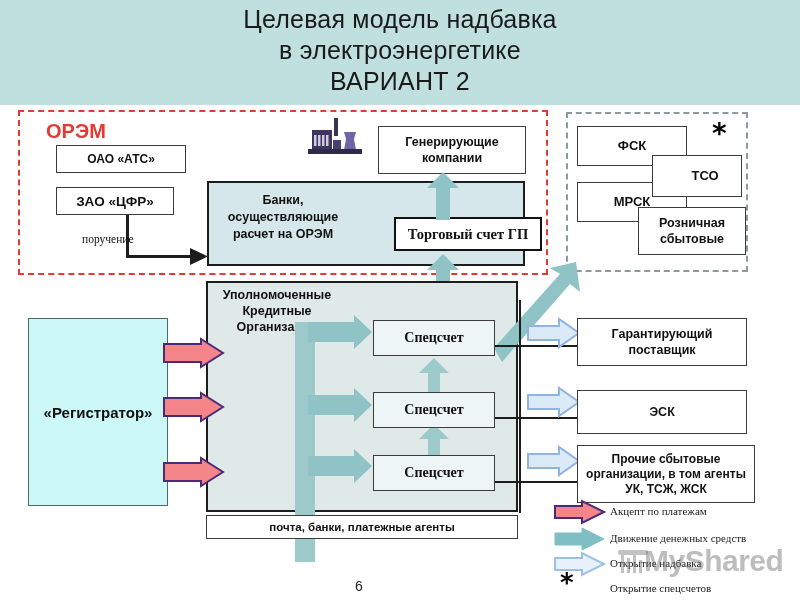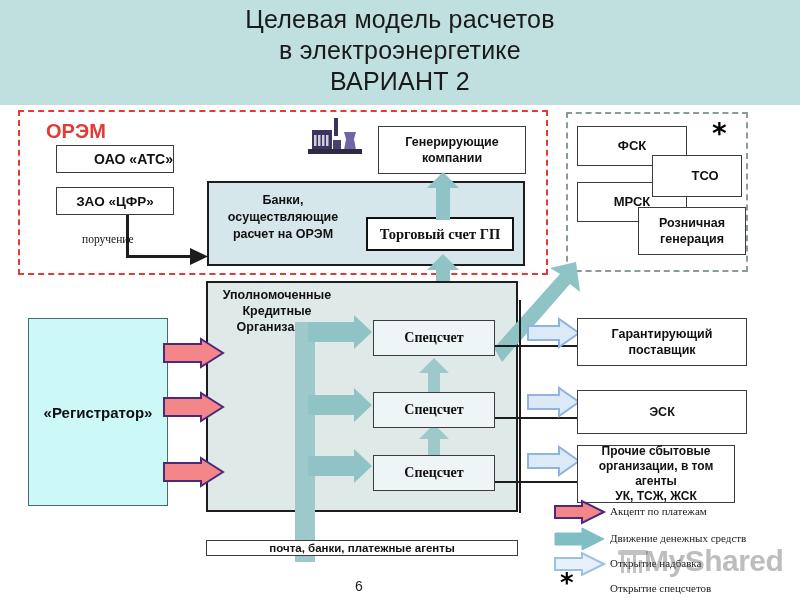--- a/index.html
+++ b/index.html
@@ -56,21 +56,21 @@
   .specbox{position:absolute;box-sizing:border-box;
     background:#eef5f6;border:1px solid #3c3c3c;
     display:flex;align-items:center;justify-content:center;
     font-family:"Liberation Serif","DejaVu Serif",serif;
     font-weight:bold;font-size:14px;color:#111;}
 
   .tradeacct{position:absolute;box-sizing:border-box;
     background:#ffffff;border:2px solid #111;
     display:flex;align-items:center;justify-content:center;
     font-family:"Liberation Serif","DejaVu Serif",serif;
-    font-weight:bold;font-size:14.5px;color:#111;}
+    font-weight:bold;font-size:14.5px;color:#111;margin-left:28px;}
 
   .rbox{position:absolute;box-sizing:border-box;background:#fff;
     border:1px solid #3c3c3c;display:flex;align-items:center;
     justify-content:center;text-align:center;font-weight:bold;
     font-size:12.5px;line-height:16px;color:#111;}
 
   .plainbox{position:absolute;box-sizing:border-box;background:#fff;
     border:1px solid #3c3c3c;display:flex;align-items:center;
     justify-content:center;text-align:center;color:#111;}
 
@@ -94,30 +94,30 @@
 
   svg{overflow:visible;display:block;}
 </style>
 </head>
 <body>
 
 <div id="stage">
 
   <div class="banner">
     <div class="ttl">
-      <div>Целевая модель расчетов</div>
+      <div>Целевая модель надбавка</div>
       <div>в электроэнергетике</div>
       <div>ВАРИАНТ 2</div>
     </div>
   </div>
 
   <div class="dash-red" style="left:18px;top:110px;width:530px;height:165px;"></div>
   <div class="orem-label" style="left:46px;top:120px;">ОРЭМ</div>
 
-  <div class="abox" style="left:56px;top:145px;width:118px;height:28px;font-weight:bold;font-size:14px;text-align:right;">
+  <div class="abox" style="left:56px;top:145px;width:130px;height:28px;font-weight:bold;font-size:12px;">
     <span>ОАО «АТС»</span>
   </div>
   <div class="abox" style="left:56px;top:187px;width:118px;height:28px;font-weight:bold;font-size:13.5px;">
     <span>ЗАО «ЦФР»</span>
   </div>
 
   <div class="line" style="left:126px;top:215px;width:3px;height:43px;"></div>
   <div class="line" style="left:126px;top:255px;width:70px;height:3px;"></div>
   <svg style="position:absolute;left:190px;top:246px;" width="20" height="22">
     <polygon points="0,2 18,10.5 0,19" fill="#1d1d1d"></polygon>
@@ -170,21 +170,21 @@
   </div>
   <div class="rbox" style="left:577px;top:182px;width:110px;height:40px;font-size:13px;">
     <span>МРСК</span>
   </div>
   <div class="rbox" style="left:652px;top:155px;width:90px;height:42px;font-size:13px;padding-left:16px;">
     <span>ТСО</span>
   </div>
   <div class="rbox" style="left:638px;top:207px;width:108px;height:48px;font-size:12.5px;">
     <span>
       <span>Розничная</span><br>
-      <span>генерация</span>
+      <span>сбытовые</span>
     </span>
   </div>
 
   <div class="panel" style="left:206px;top:281px;width:312px;height:231px;"></div>
   <div class="panel-ttl" style="left:212px;top:287px;width:130px;">
     <div>Уполномоченные</div>
     <div>Кредитные</div>
     <div>Организации</div>
   </div>
 
@@ -252,30 +252,30 @@
 
   <div class="rbox" style="left:577px;top:318px;width:170px;height:48px;">
     <span>
       <span>Гарантирующий</span><br>
       <span>поставщик</span>
     </span>
   </div>
   <div class="rbox" style="left:577px;top:390px;width:170px;height:44px;">
     <span>ЭСК</span>
   </div>
-  <div class="rbox" style="left:577px;top:445px;width:158px;height:58px;font-size:12px;line-height:15px;">
+  <div class="rbox" style="left:577px;top:445px;width:178px;height:58px;font-size:12px;line-height:15px;">
     <span>
       <span>Прочие сбытовые</span><br>
       <span>организации, в том агенты</span><br>
       <span>УК, ТСЖ, ЖСК</span>
     </span>
   </div>
 
-  <div class="plainbox" style="left:206px;top:515px;width:312px;height:16px;
-       font-weight:bold;font-size:11.5px;margin-top:25px;">
+  <div class="plainbox" style="left:206px;top:515px;width:312px;height:24px;
+       font-weight:bold;font-size:11.5px;">
     <span>почта, банки, платежные агенты</span>
   </div>
   <div class="pagenum" style="left:355px;top:578px;">6</div>
 
   <svg style="position:absolute;left:554px;top:500px;" width="52" height="24">
     <polygon points="1,6 28,6 28,1 50,12 28,23 28,18 1,18" fill="#f4868a" stroke="#4b2a7b" stroke-width="2"></polygon>
   </svg>
   <div class="legtext" style="left:610px;top:505px;">Акцепт по платежам</div>
 
   <svg style="position:absolute;left:554px;top:527px;" width="52" height="24">

